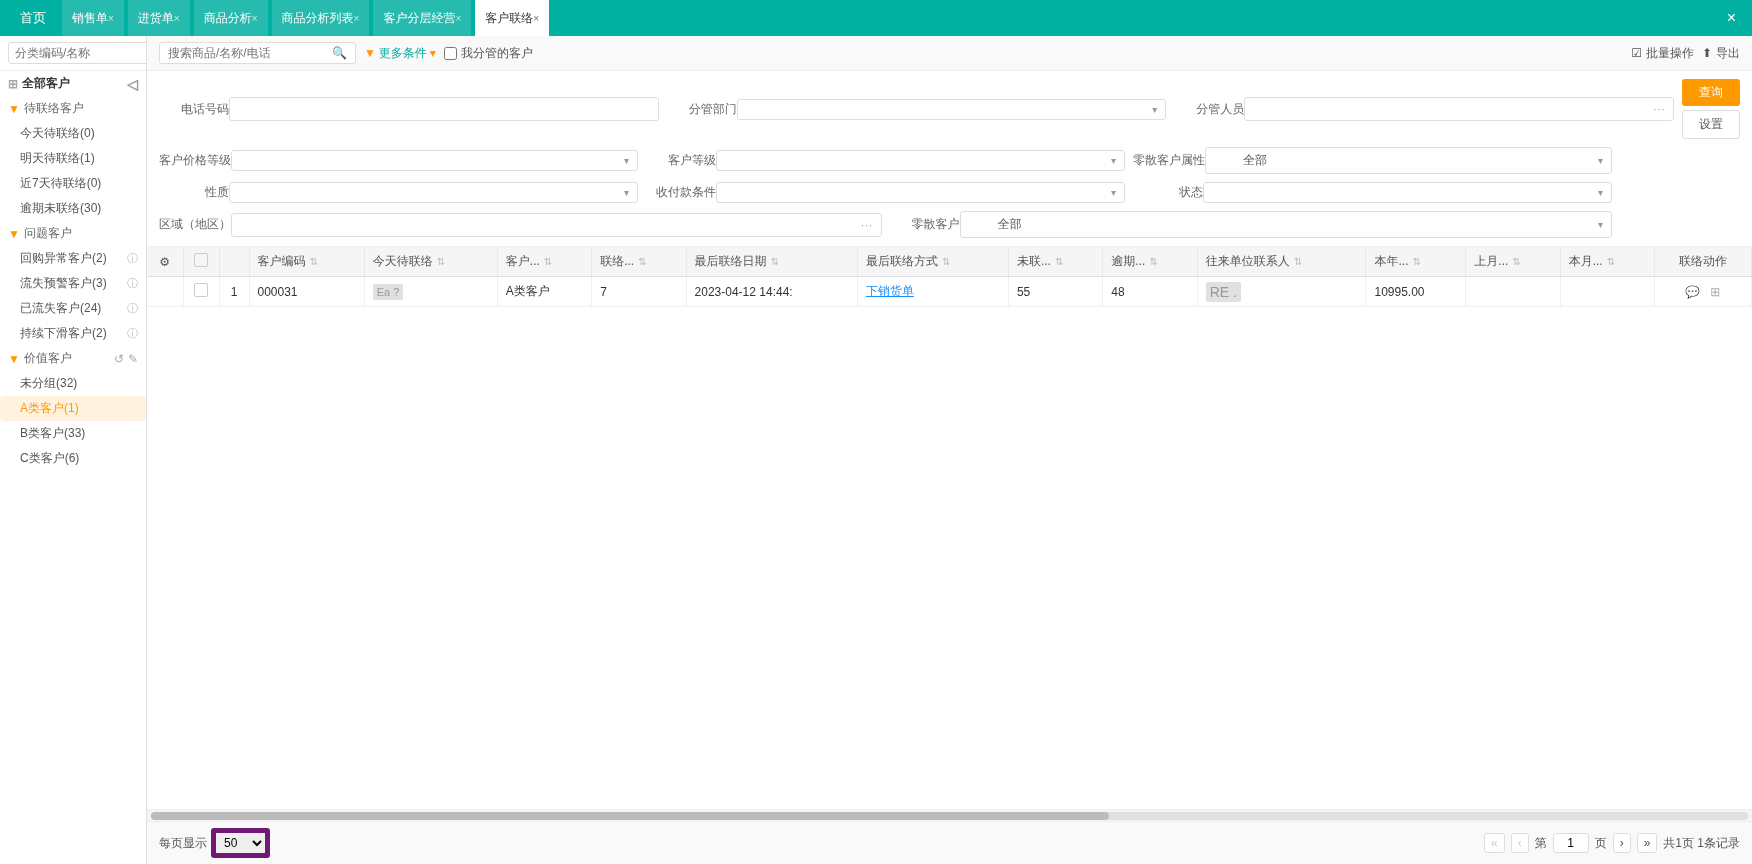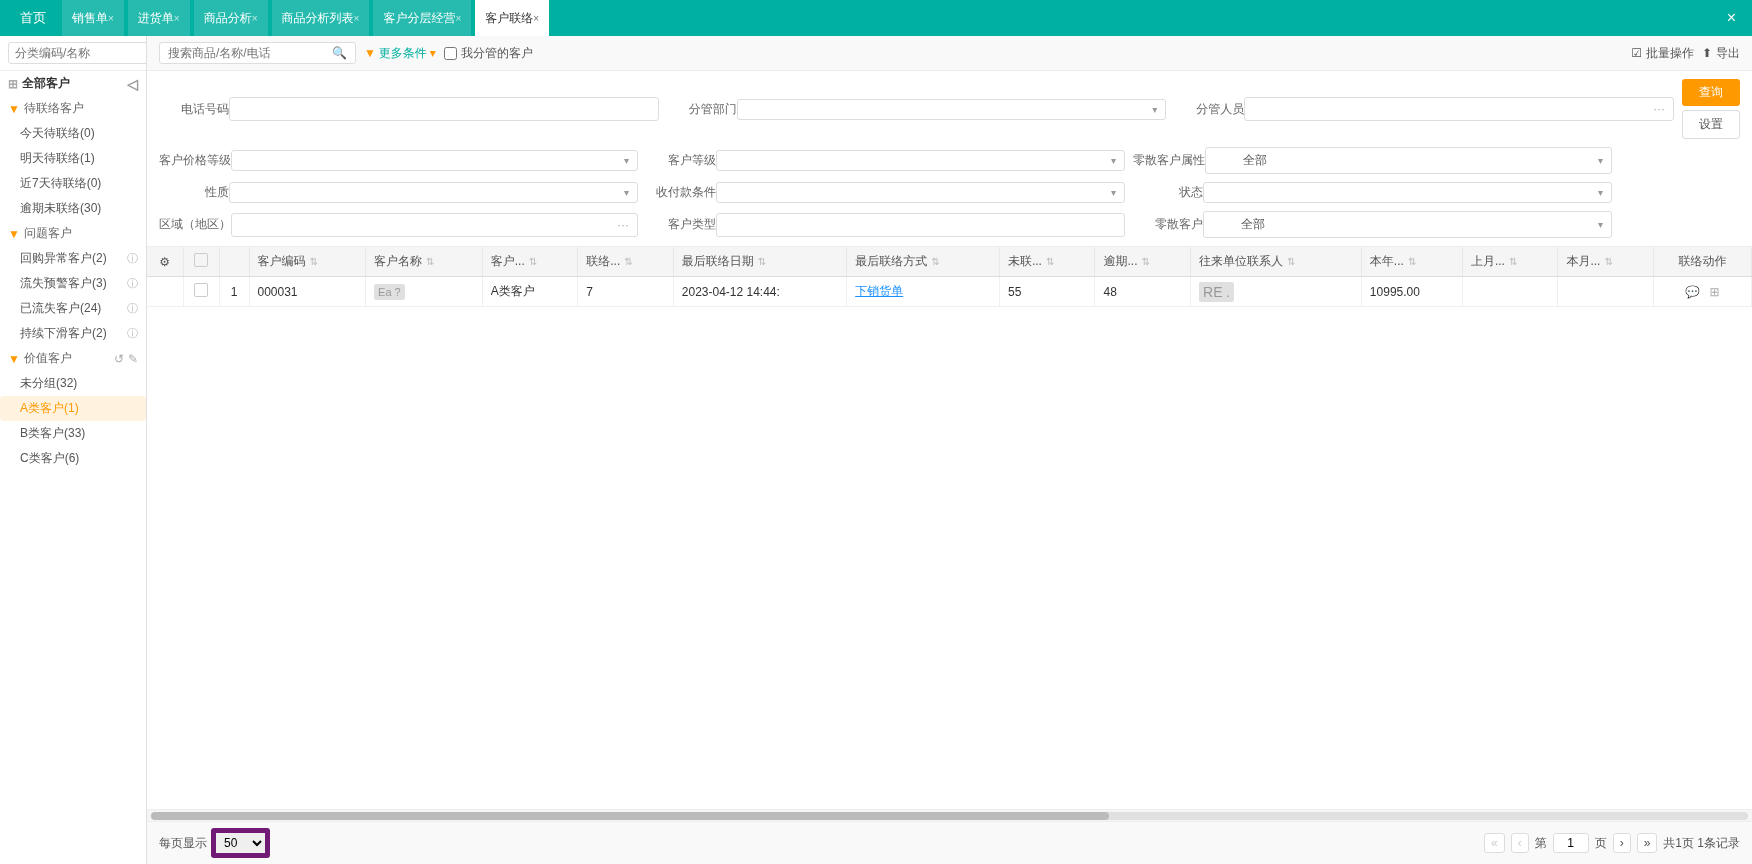--- a/index.html
+++ b/index.html
@@ -293,24 +293,20 @@
 
       <div class="adv-row" style="margin-bottom:0;">
         <div class="adv-field">
           <span class="adv-label">区域（地区）</span>
           <div class="adv-select">
             <span class="adv-select-text"></span>
             <span class="adv-dots">···</span>
           </div>
         </div>
         <div class="adv-field">
-          <span class="adv-label">客户类型</span>
-          <input class="adv-input" type="text" style="">
-        </div>
-        <div class="adv-field">
           <span class="adv-label">零散客户</span>
           <div class="adv-select">
             <span class="adv-select-text">全部</span>
             <span class="adv-select-arrow">▾</span>
           </div>
         </div>
         <div style="width:120px;"></div>
       </div>
     </div>
 
@@ -326,21 +322,21 @@
             </th>
             <th class="th-num"></th>
             <th>
               <div class="th-inner">
                 <span>客户编码</span>
                 <span style="color:#bbb;font-size:10px;">⇅</span>
               </div>
             </th>
             <th>
               <div class="th-inner">
-                <span>客户名称</span>
+                <span>今天待联络</span>
                 <span style="color:#bbb;font-size:10px;">⇅</span>
               </div>
             </th>
             <th>
               <div class="th-inner">
                 <span>客户...</span>
                 <span style="color:#bbb;font-size:10px;">⇅</span>
               </div>
             </th>
             <th>

